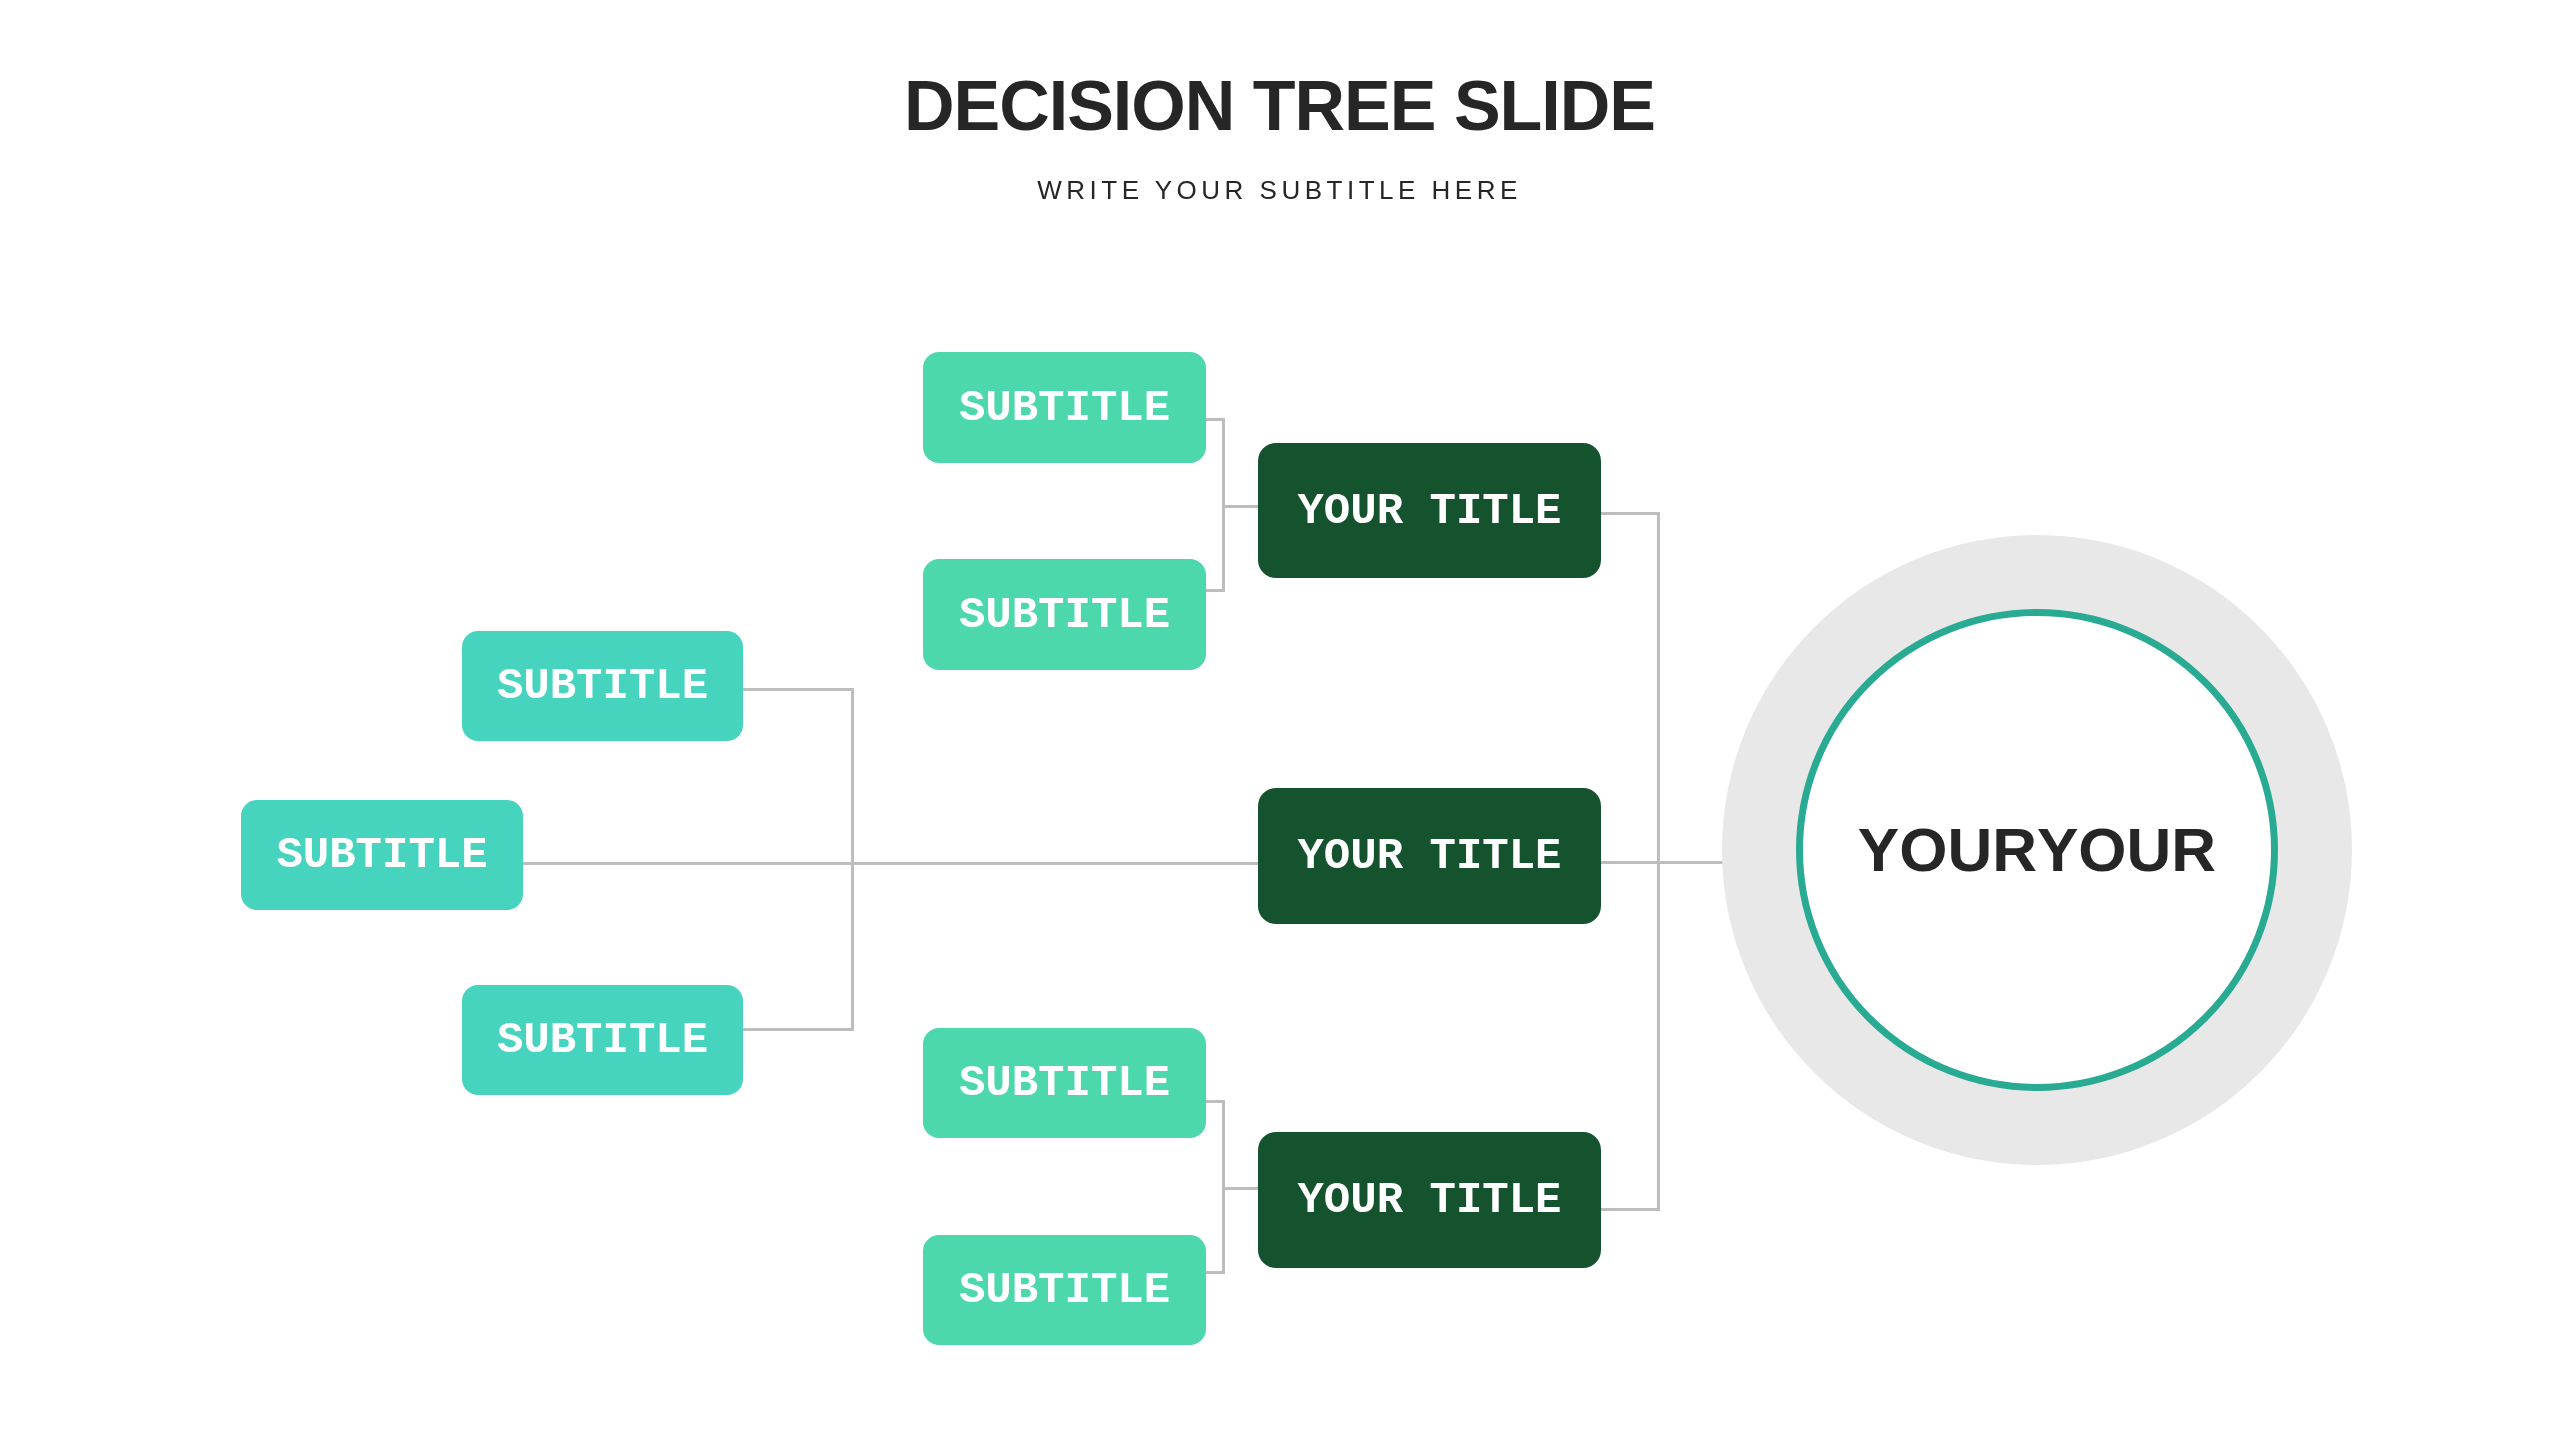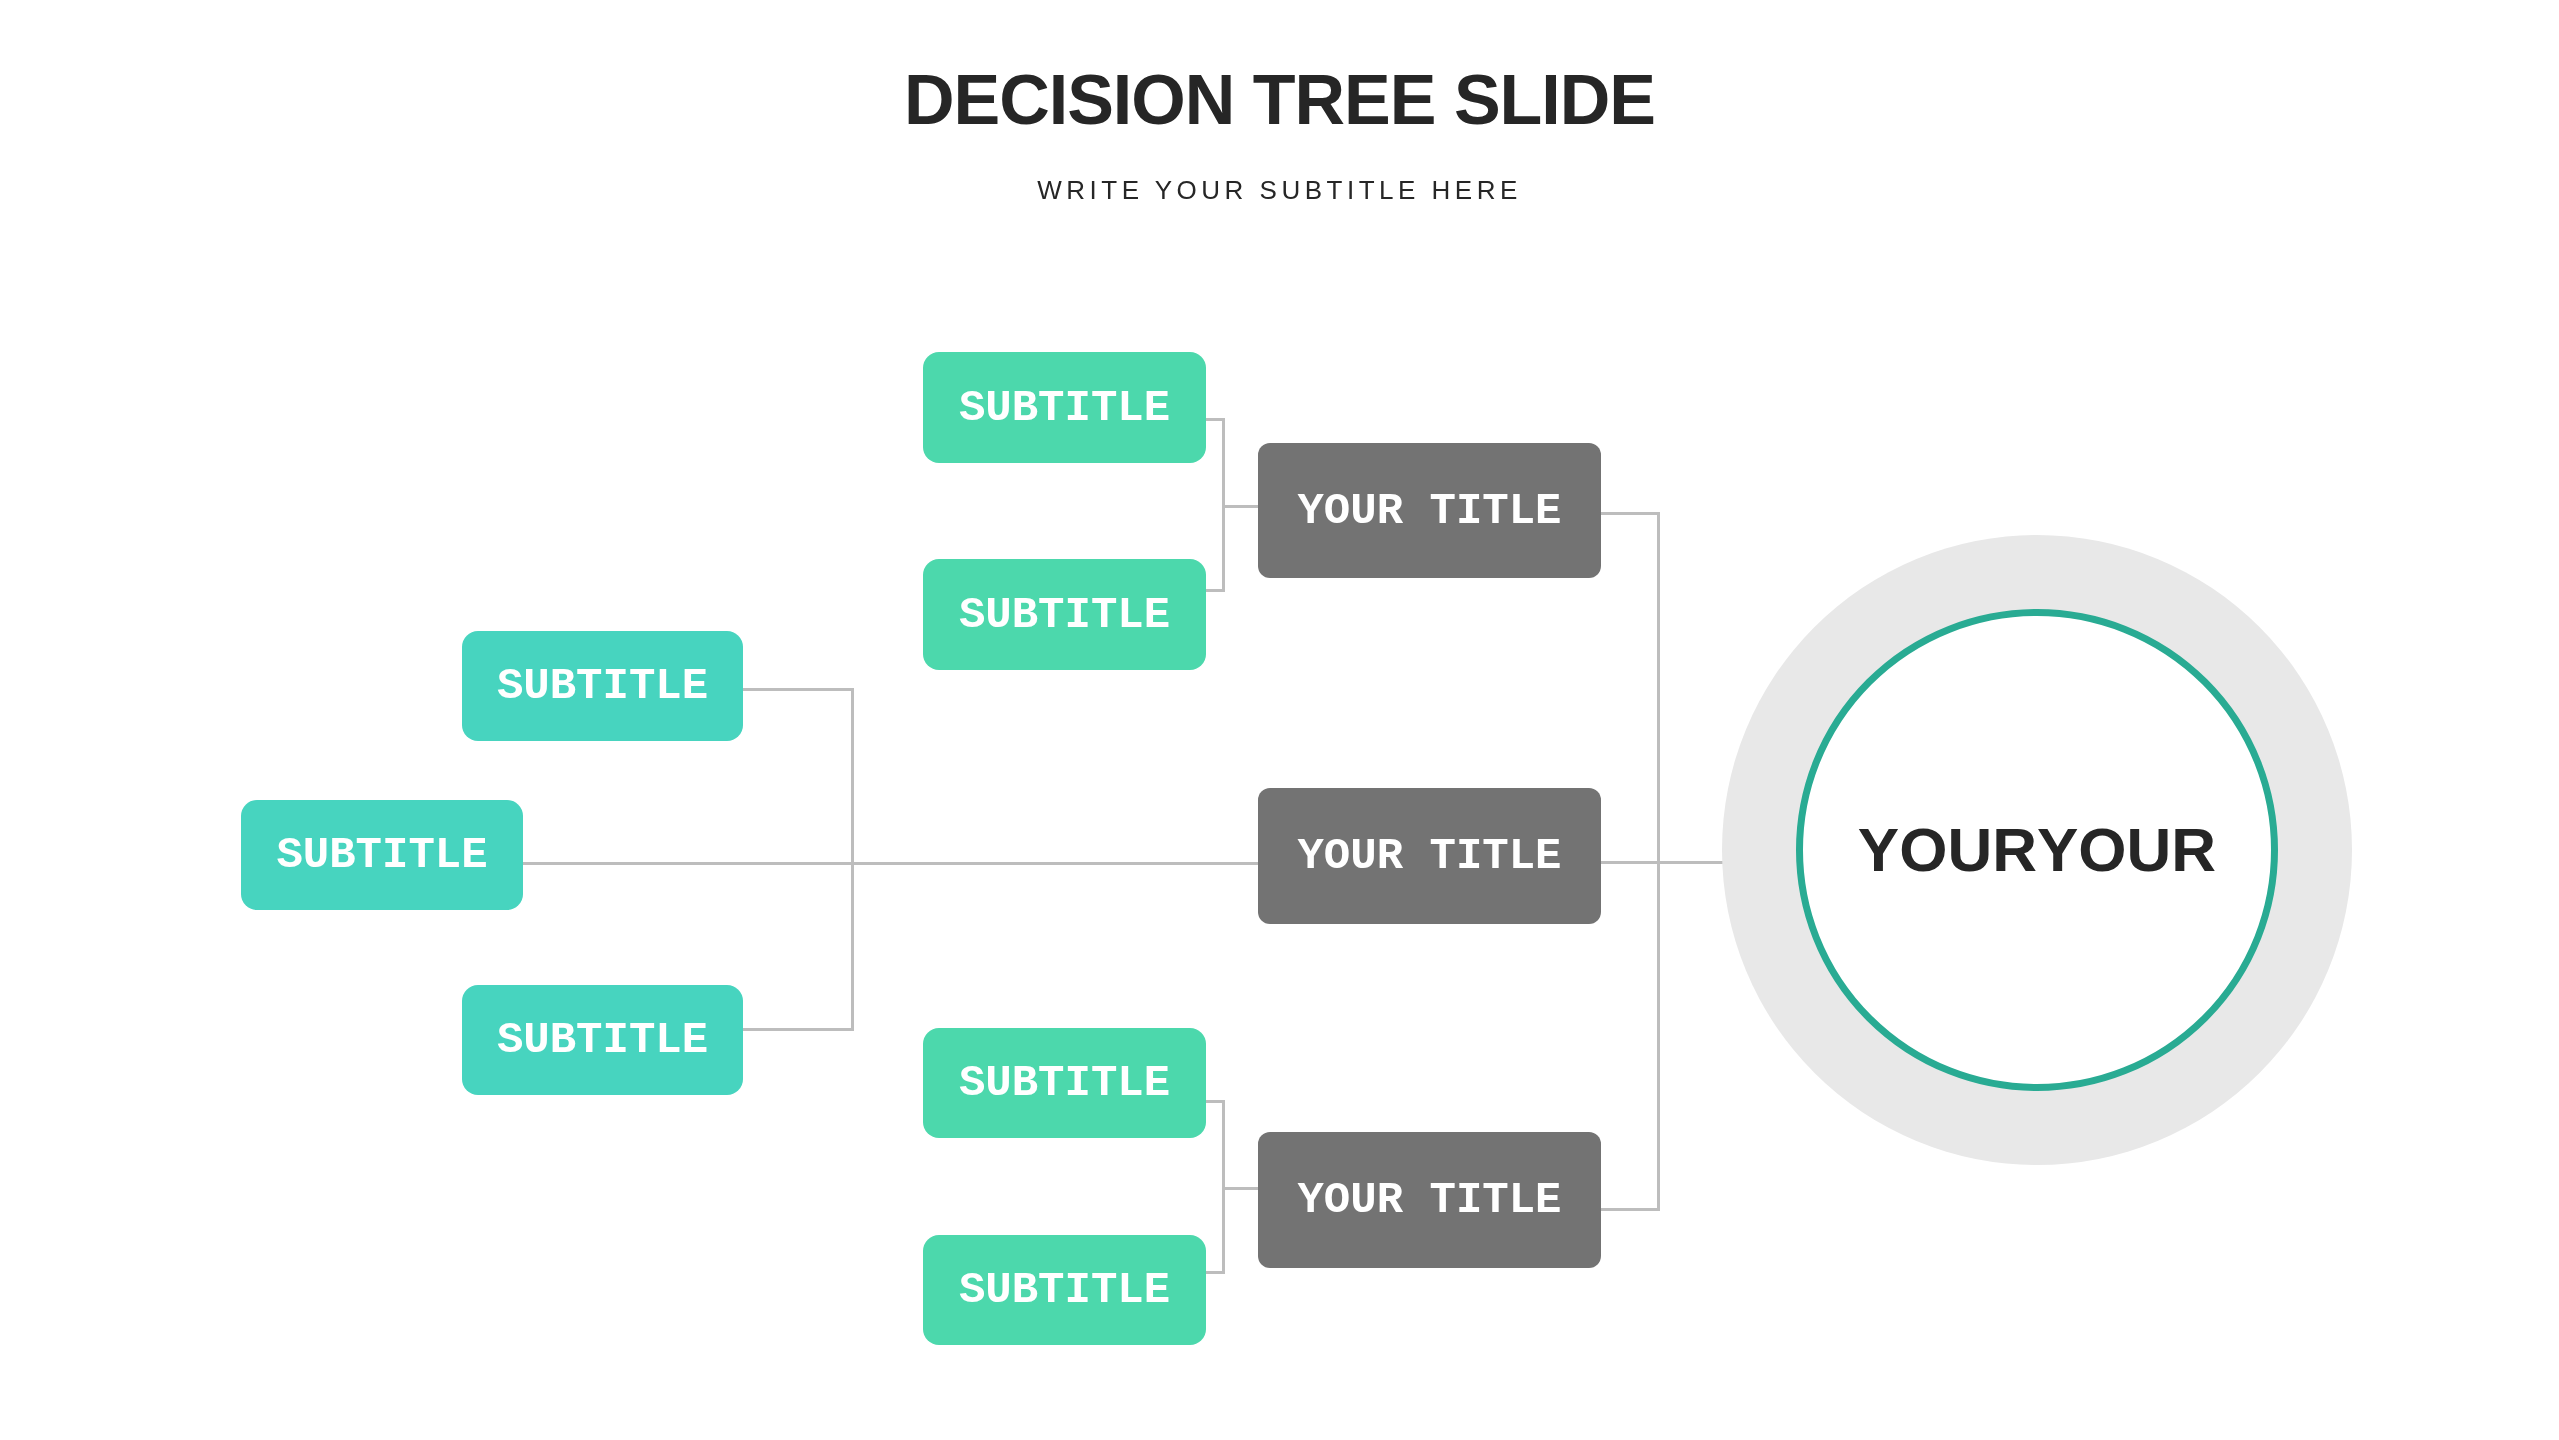--- a/index.html
+++ b/index.html
@@ -1,36 +1,36 @@
 <!DOCTYPE html>
 <html><head>
   <meta charset="utf-8">
   <style>
     html, body { margin: 0; padding: 0; background: #ffffff; }
     body { width: 2559px; height: 1440px; position: relative; overflow: hidden; font-family: "Liberation Sans", sans-serif; }
     .header-title {
-      position: absolute; left: 0; width: 2559px; top: 60px; text-align: center;
+      position: absolute; left: 0; width: 2559px; top: 66px; text-align: center;
       font-family: "Liberation Sans", sans-serif; font-weight: 700; font-size: 70px;
       color: #262626; letter-spacing: -1px; line-height: 80px;
     }
     .header-subtitle {
       position: absolute; left: 0; width: 2559px; top: 172px; text-align: center;
       font-family: "Liberation Sans", sans-serif; font-size: 26px; color: #262626;
       letter-spacing: 4.5px; line-height: 36px;
     }
     .node {
       position: absolute; box-sizing: border-box; border-radius: 16px;
       display: flex; align-items: center; justify-content: center;
       color: #ffffff; font-family: Liberation Mono, monospace; font-weight: 700;
       cursor: pointer;
     }
     .node span { display: block; }
     .sub-a { background: #4CD8AC; font-size: 44px; }
     .sub-b { background: #47D4BF; font-size: 44px; }
-    .title-node { background: #737373; font-size: 44px; border-radius: 12px; }
+    .title-node { background: #14532d; font-size: 44px; border-radius: 18px; }
     .line { position: absolute; background: #BDBDBD; }
     .h { height: 3px; }
     .v { width: 3px; }
     .outer-circle {
       position: absolute; left: 1722px; top: 535px; width: 630px; height: 630px;
       border-radius: 50%; background: #E8E8E8;
     }
     .inner-circle {
       position: absolute; left: 1796px; top: 609px; width: 482px; height: 482px;
       box-sizing: border-box; border-radius: 50%; background: #ffffff; border: 7px solid #29AB93;

